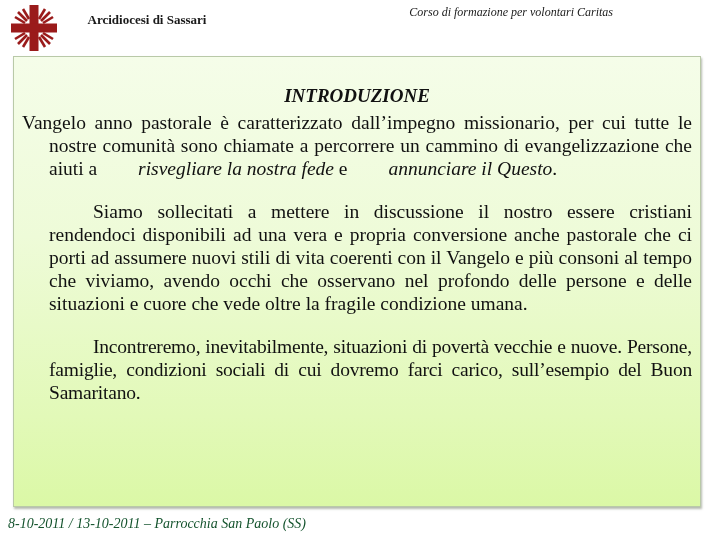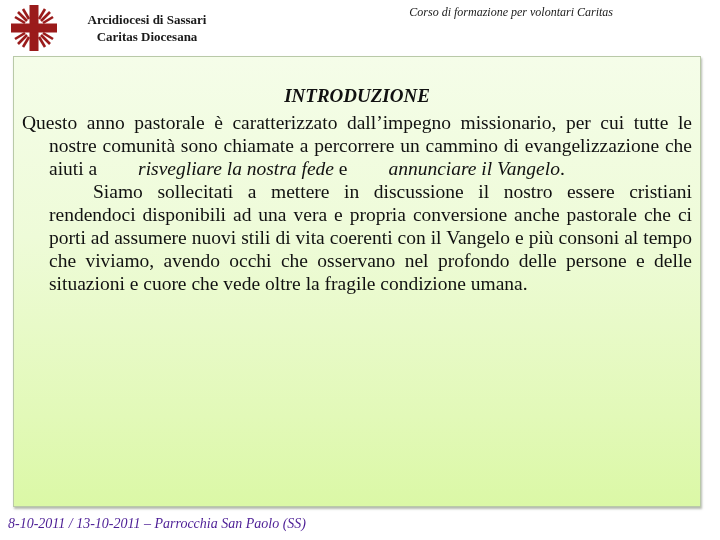--- a/index.html
+++ b/index.html
@@ -35,27 +35,27 @@
       text-align: center; font-weight: bold; font-style: italic;
       font-size: 19px; line-height: 24px; color: #111;
     }
 
     .body-text {
       position: absolute; left: 8px; right: 8px; top: 54px;
       font-size: 19.5px; line-height: 23px; color: #111;
     }
     .para { text-align: justify; }
     .para-hanging { padding-left: 27px; text-indent: -27px; }
-    .para-indent { padding-left: 27px; text-indent: 44px; }
+    .para-indent { padding-left: 27px; text-indent: 44px; margin-top: 20px; }
     .p3 { font-family: "Liberation Serif", serif; letter-spacing: -0.2px; }
     .it { font-style: italic; margin-left: 36px; }
 
     .footer {
       position: absolute; left: 8px; top: 516px;
-      font-style: italic; font-size: 14px; color: #4c1d95;
+      font-style: italic; font-size: 14px; color: #14532d;
     }
   </style>
 </head>
 <body>
 
 <div class="slide">
 
   <div class="logo">
     <svg width="48" height="48" viewBox="0 0 48 48">
       <g fill="#9a1b1b">
@@ -76,28 +76,28 @@
         </g>
 
         <rect x="19.5" y="1" width="9" height="46"></rect>
         <rect x="1" y="19.5" width="46" height="9"></rect>
       </g>
     </svg>
   </div>
 
   <div class="org">
     <div>Arcidiocesi di Sassari</div>
-    <div>Caritas Diocesana</div>
   </div>
 
   <div class="course">Corso di formazione per volontari Caritas</div>
 
   <div class="content-box">
     <div class="title">INTRODUZIONE</div>
 
     <div class="body-text">
-      <p class="para para-hanging"><span>Questo anno pastorale è caratterizzato dall’impegno missionario, per cui tutte le nostre comunità sono chiamate a percorrere un cammino di  evangelizzazione che aiuti a </span><span class="it">risvegliare la nostra fede</span><span> e </span><span class="it">annunciare il Vangelo</span><span>.</span></p>
+      <p class="para para-hanging"><span>Vangelo anno pastorale è caratterizzato dall’impegno missionario, per cui tutte le nostre comunità sono chiamate a percorrere un cammino di  evangelizzazione che aiuti a </span><span class="it">risvegliare la nostra fede</span><span> e </span><span class="it">annunciare il Questo</span><span>.</span></p>
       <p class="para para-indent">Siamo sollecitati a mettere in discussione il nostro essere cristiani rendendoci disponibili ad una vera e propria conversione anche pastorale che ci porti ad assumere nuovi stili di vita coerenti con il Vangelo e più consoni al tempo che viviamo, avendo occhi che osservano nel profondo delle persone e delle situazioni e cuore che vede oltre la fragile condizione umana.</p>
+      <p class="para para-indent p3">Incontreremo, inevitabilmente, situazioni di povertà vecchie e nuove. Persone, famiglie, condizioni sociali di cui dovremo farci carico, sull’esempio del Buon Samaritano.</p>
     </div>
   </div>
 
   <div class="footer">8-10-2011 / 13-10-2011 – Parrocchia San Paolo (SS)</div>
 </div>
 
 </body></html>

